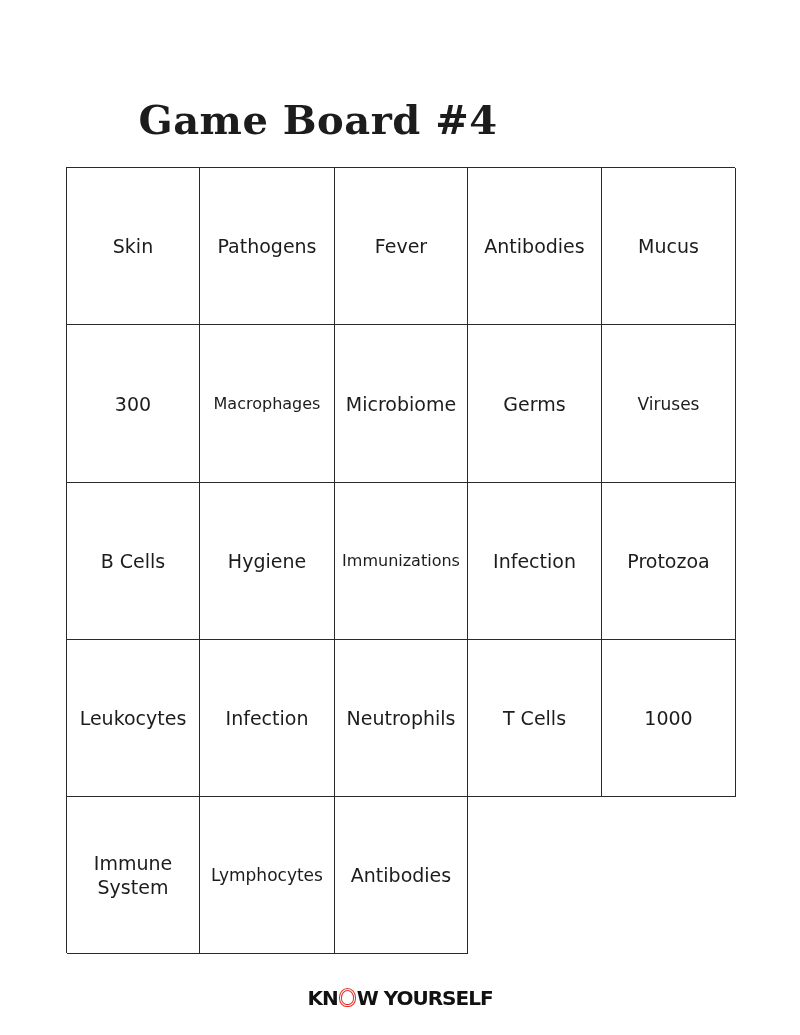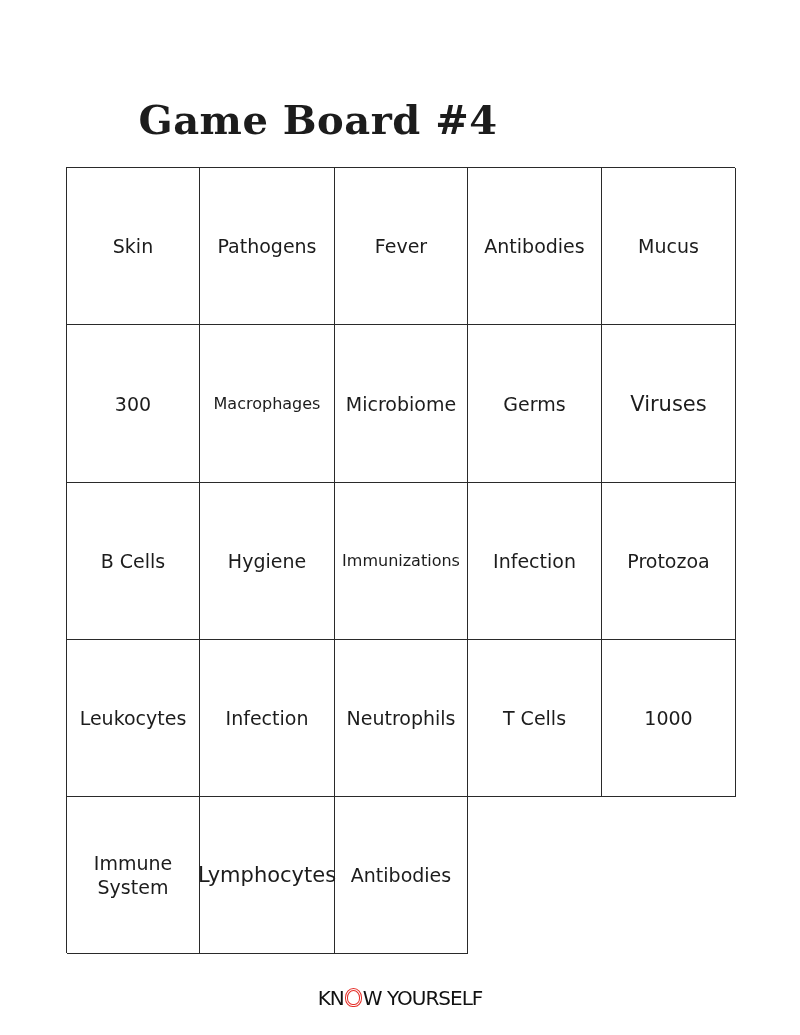--- a/index.html
+++ b/index.html
@@ -16,25 +16,25 @@
       grid-template-rows: 157px 158px 157px 157px 157px;
       border-top: 1px solid #2a2a2a; border-left: 1px solid #2a2a2a;
       box-sizing: border-box;
     }
     .cell {
       border-right: 1px solid #2a2a2a; border-bottom: 1px solid #2a2a2a;
       box-sizing: border-box; display: flex; align-items: center; justify-content: center;
       text-align: center; font-family: "DejaVu Sans", sans-serif; font-size: 19px;
       color: #1c1c1c; line-height: 24px; padding: 0 4px; white-space: pre-line;
     }
-    .cell.small { font-size: 21px; }
+    .cell.small { font-size: 17px; }
     .cell.xsmall { font-size: 16px; }
     .logo {
       position: absolute; left: 0; top: 986px; width: 800px; text-align: center;
-      font-family: "DejaVu Sans", sans-serif; font-weight: normal; font-size: 20px;
+      font-family: "DejaVu Sans", sans-serif; font-weight: bold; font-size: 20px;
       letter-spacing: -1px; color: #111111;
     }
     .logo .mark {
       display: inline-block; width: 17px; height: 19px; border-radius: 50% 50% 45% 45%;
       border: 3px double #e52d27; box-sizing: border-box; vertical-align: -2px; margin: 0 1px;
     }
   </style>
 </head>
 <body>
 

